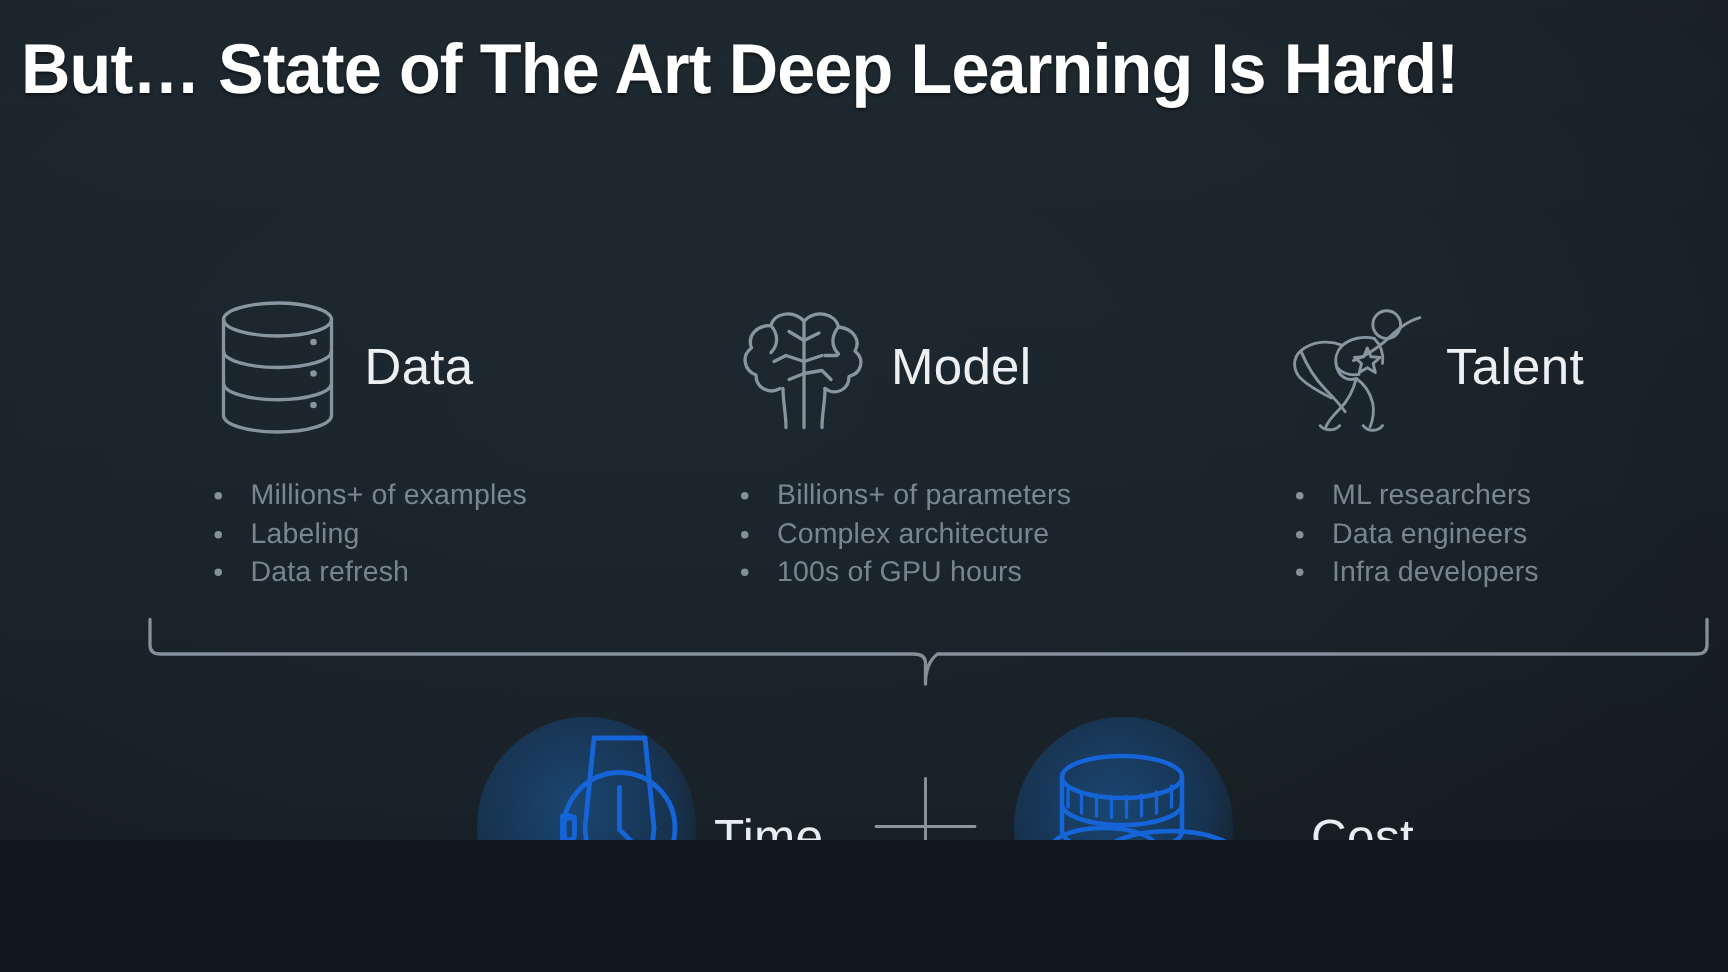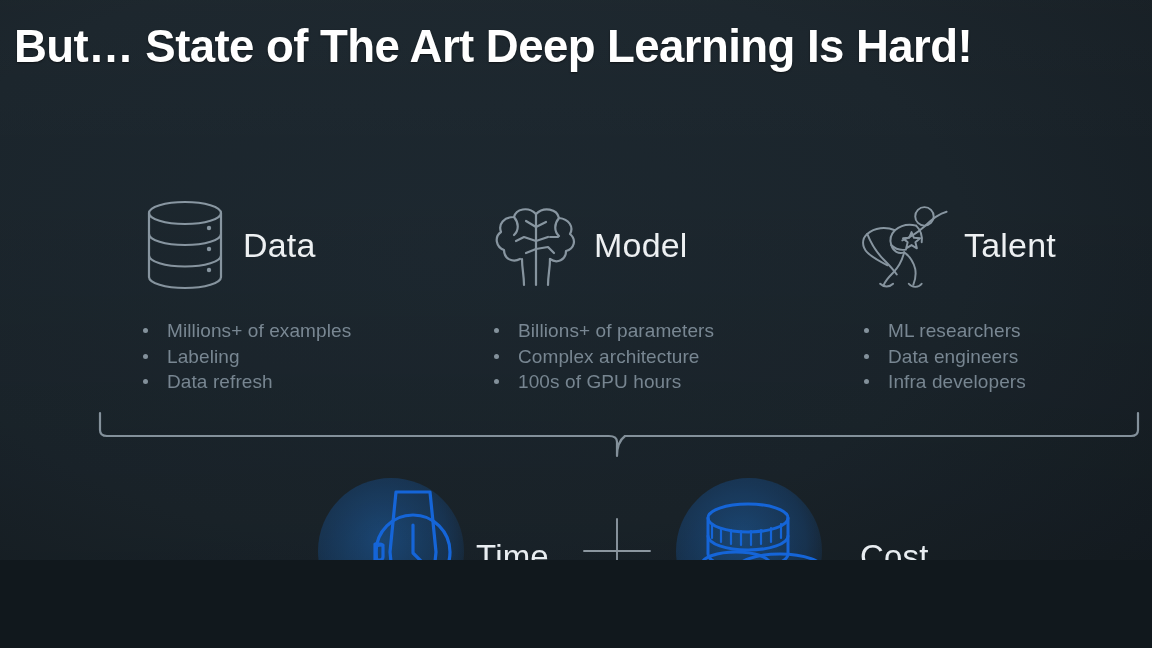--- a/index.html
+++ b/index.html
@@ -115,21 +115,21 @@
     font-size: 33px;
     color: #e8edf1;
     letter-spacing: 0.2px;
     white-space: nowrap;
   }
   #outcome-time { left: 318px; top: 0; }
   #outcome-time .glow { left: 0; top: 18px; width: 146px; height: 146px; }
   #outcome-time .outcome-label { margin-left: 8px; margin-top: 2px; }
   #outcome-cost { left: 676px; top: 0; }
   #outcome-cost .glow { left: 0; top: 18px; width: 146px; height: 146px; }
-  #outcome-cost .outcome-label { margin-left: 14px; margin-top: 2px; }
+  #outcome-cost .outcome-label { margin-left: 28px; margin-top: 2px; }
 
   .plus-sign {
     position: absolute;
     left: 582px; top: 518px;
     width: 70px; height: 66px;
   }
 </style>
 </head>
 <body>
 

